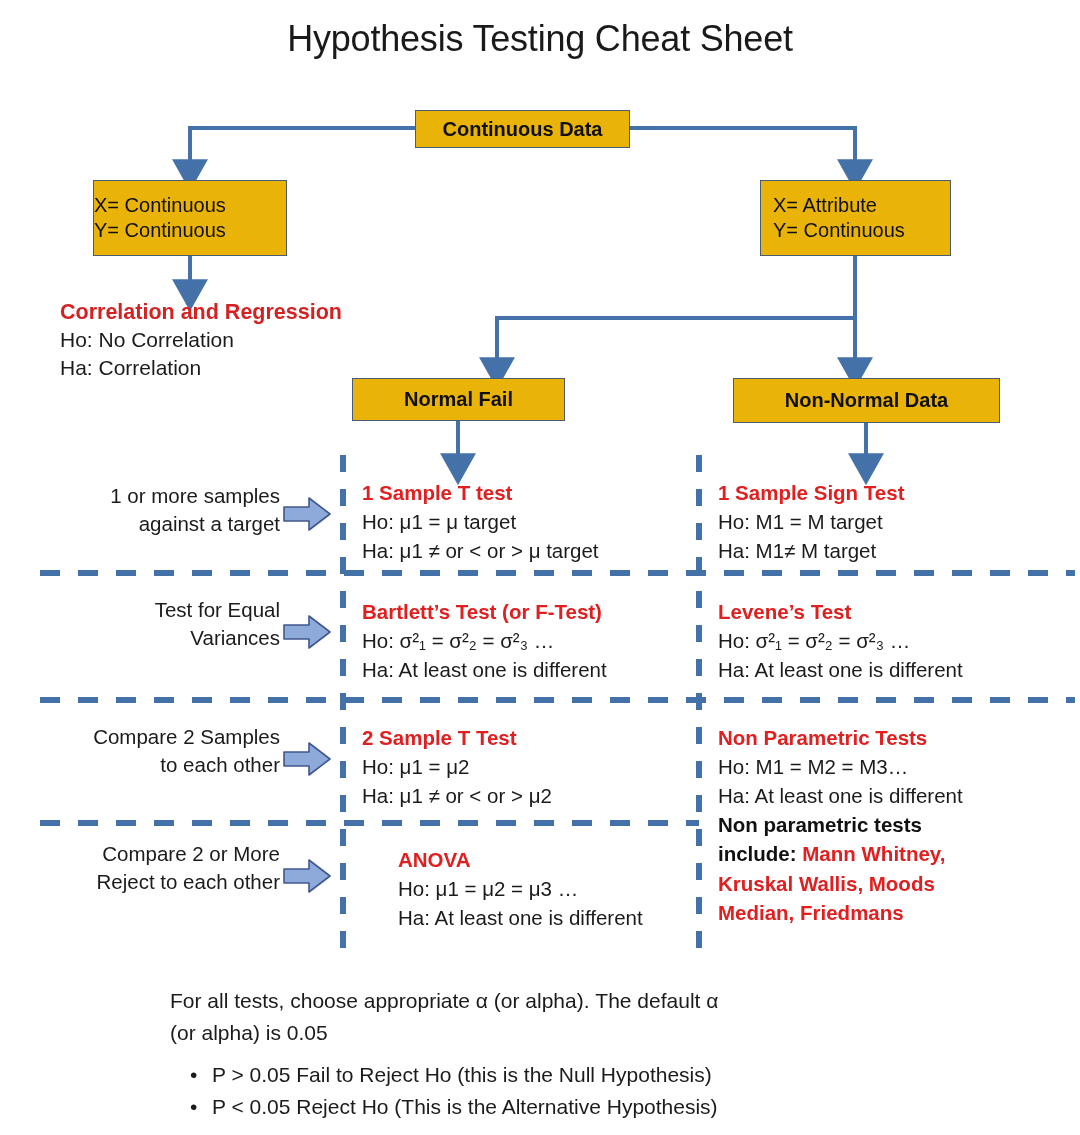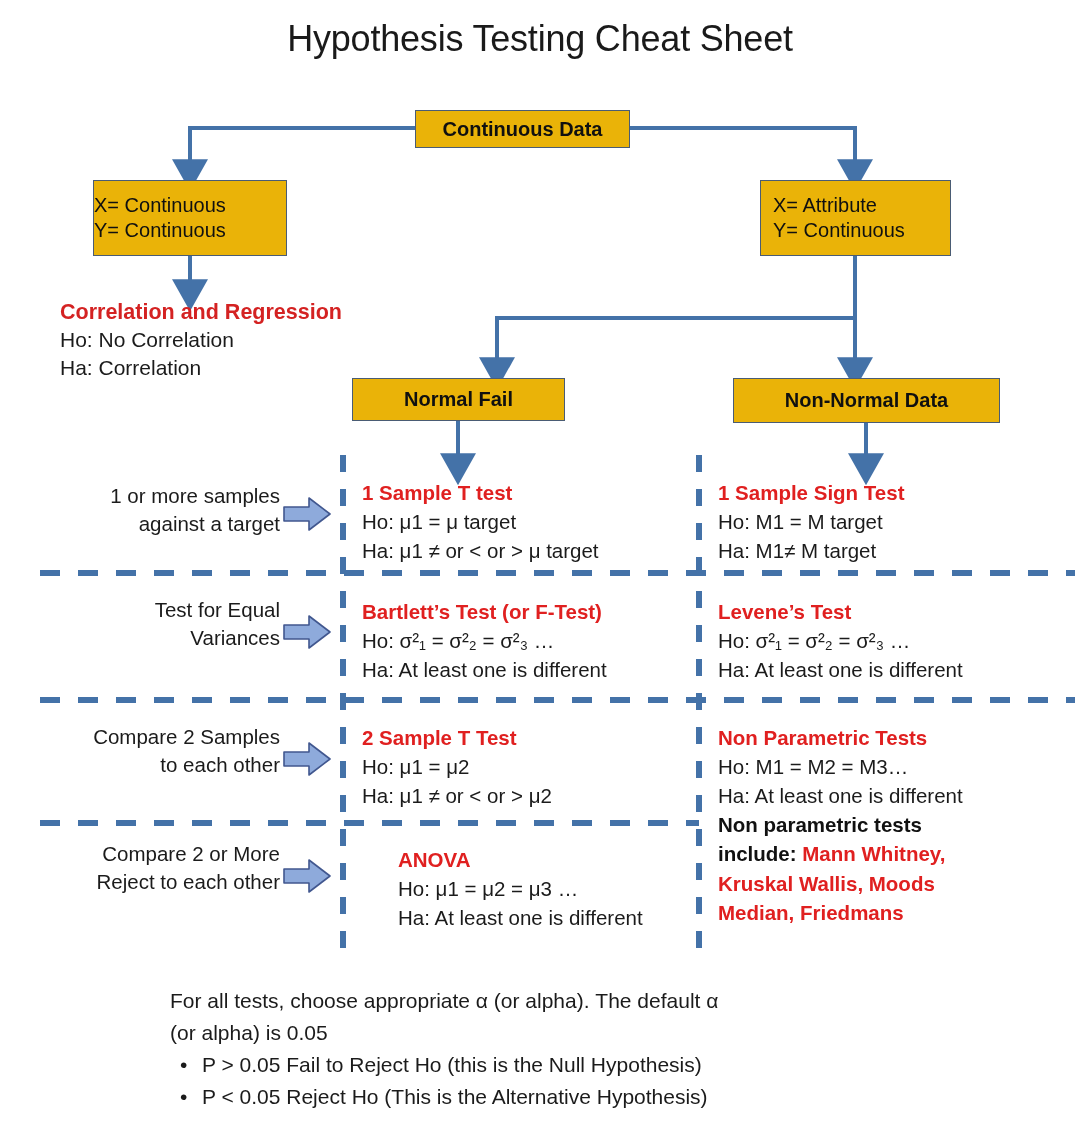--- a/index.html
+++ b/index.html
@@ -49,21 +49,21 @@
 
   #cell-n0{left:362px;top:478px;width:330px;}
   #cell-n1{left:362px;top:597px;width:336px;}
   #cell-n2{left:362px;top:723px;width:330px;}
   #cell-n3{left:362px;top:845px;width:336px;margin-left:36px;}
   #cell-nn0{left:718px;top:478px;width:350px;}
   #cell-nn1{left:718px;top:597px;width:352px;}
   #cell-nn2{left:718px;top:723px;width:352px;}
 
   .footer{position:absolute;left:170px;top:985px;width:800px;font-size:21px;line-height:1.52;color:#1b1b1b;}
-  .footer .bullets{margin:0;padding-left:32px;list-style:none;}
+  .footer .bullets{margin:10px;padding-left:32px;list-style:none;}
   .footer .bullets li{position:relative;}
   .footer .bullets li::before{content:"\2022";position:absolute;left:-22px;top:0;}
 </style>
 </head>
 <body>
 
 <div class="canvas">
 
   <div class="title">Hypothesis Testing Cheat Sheet</div>
 

